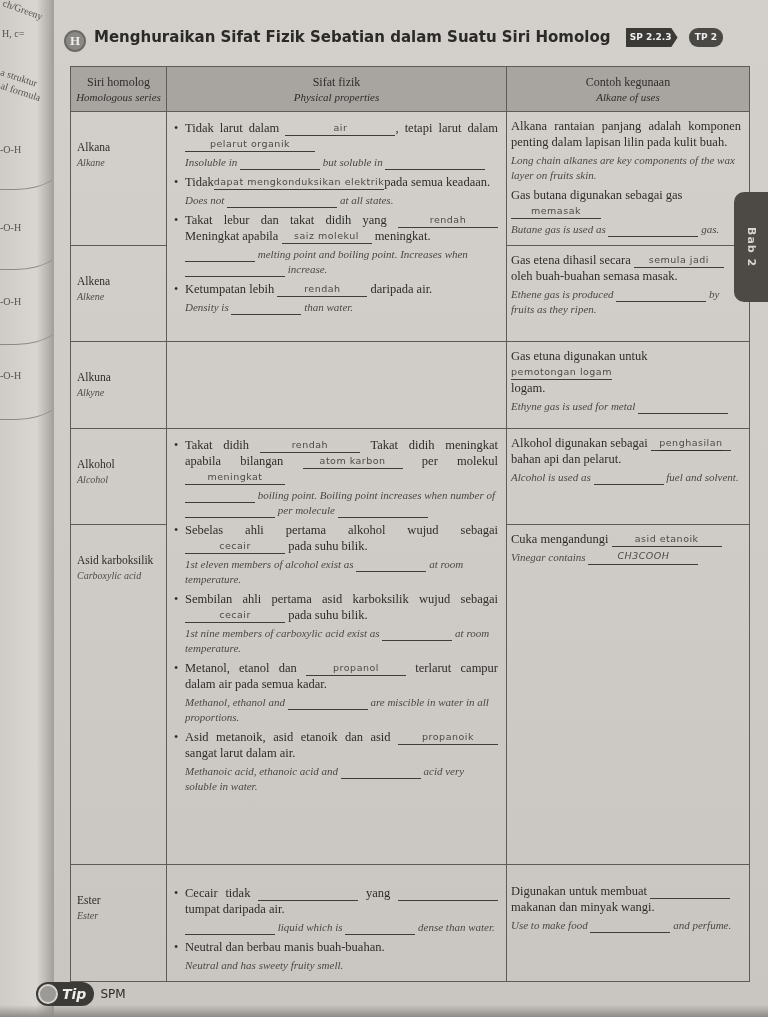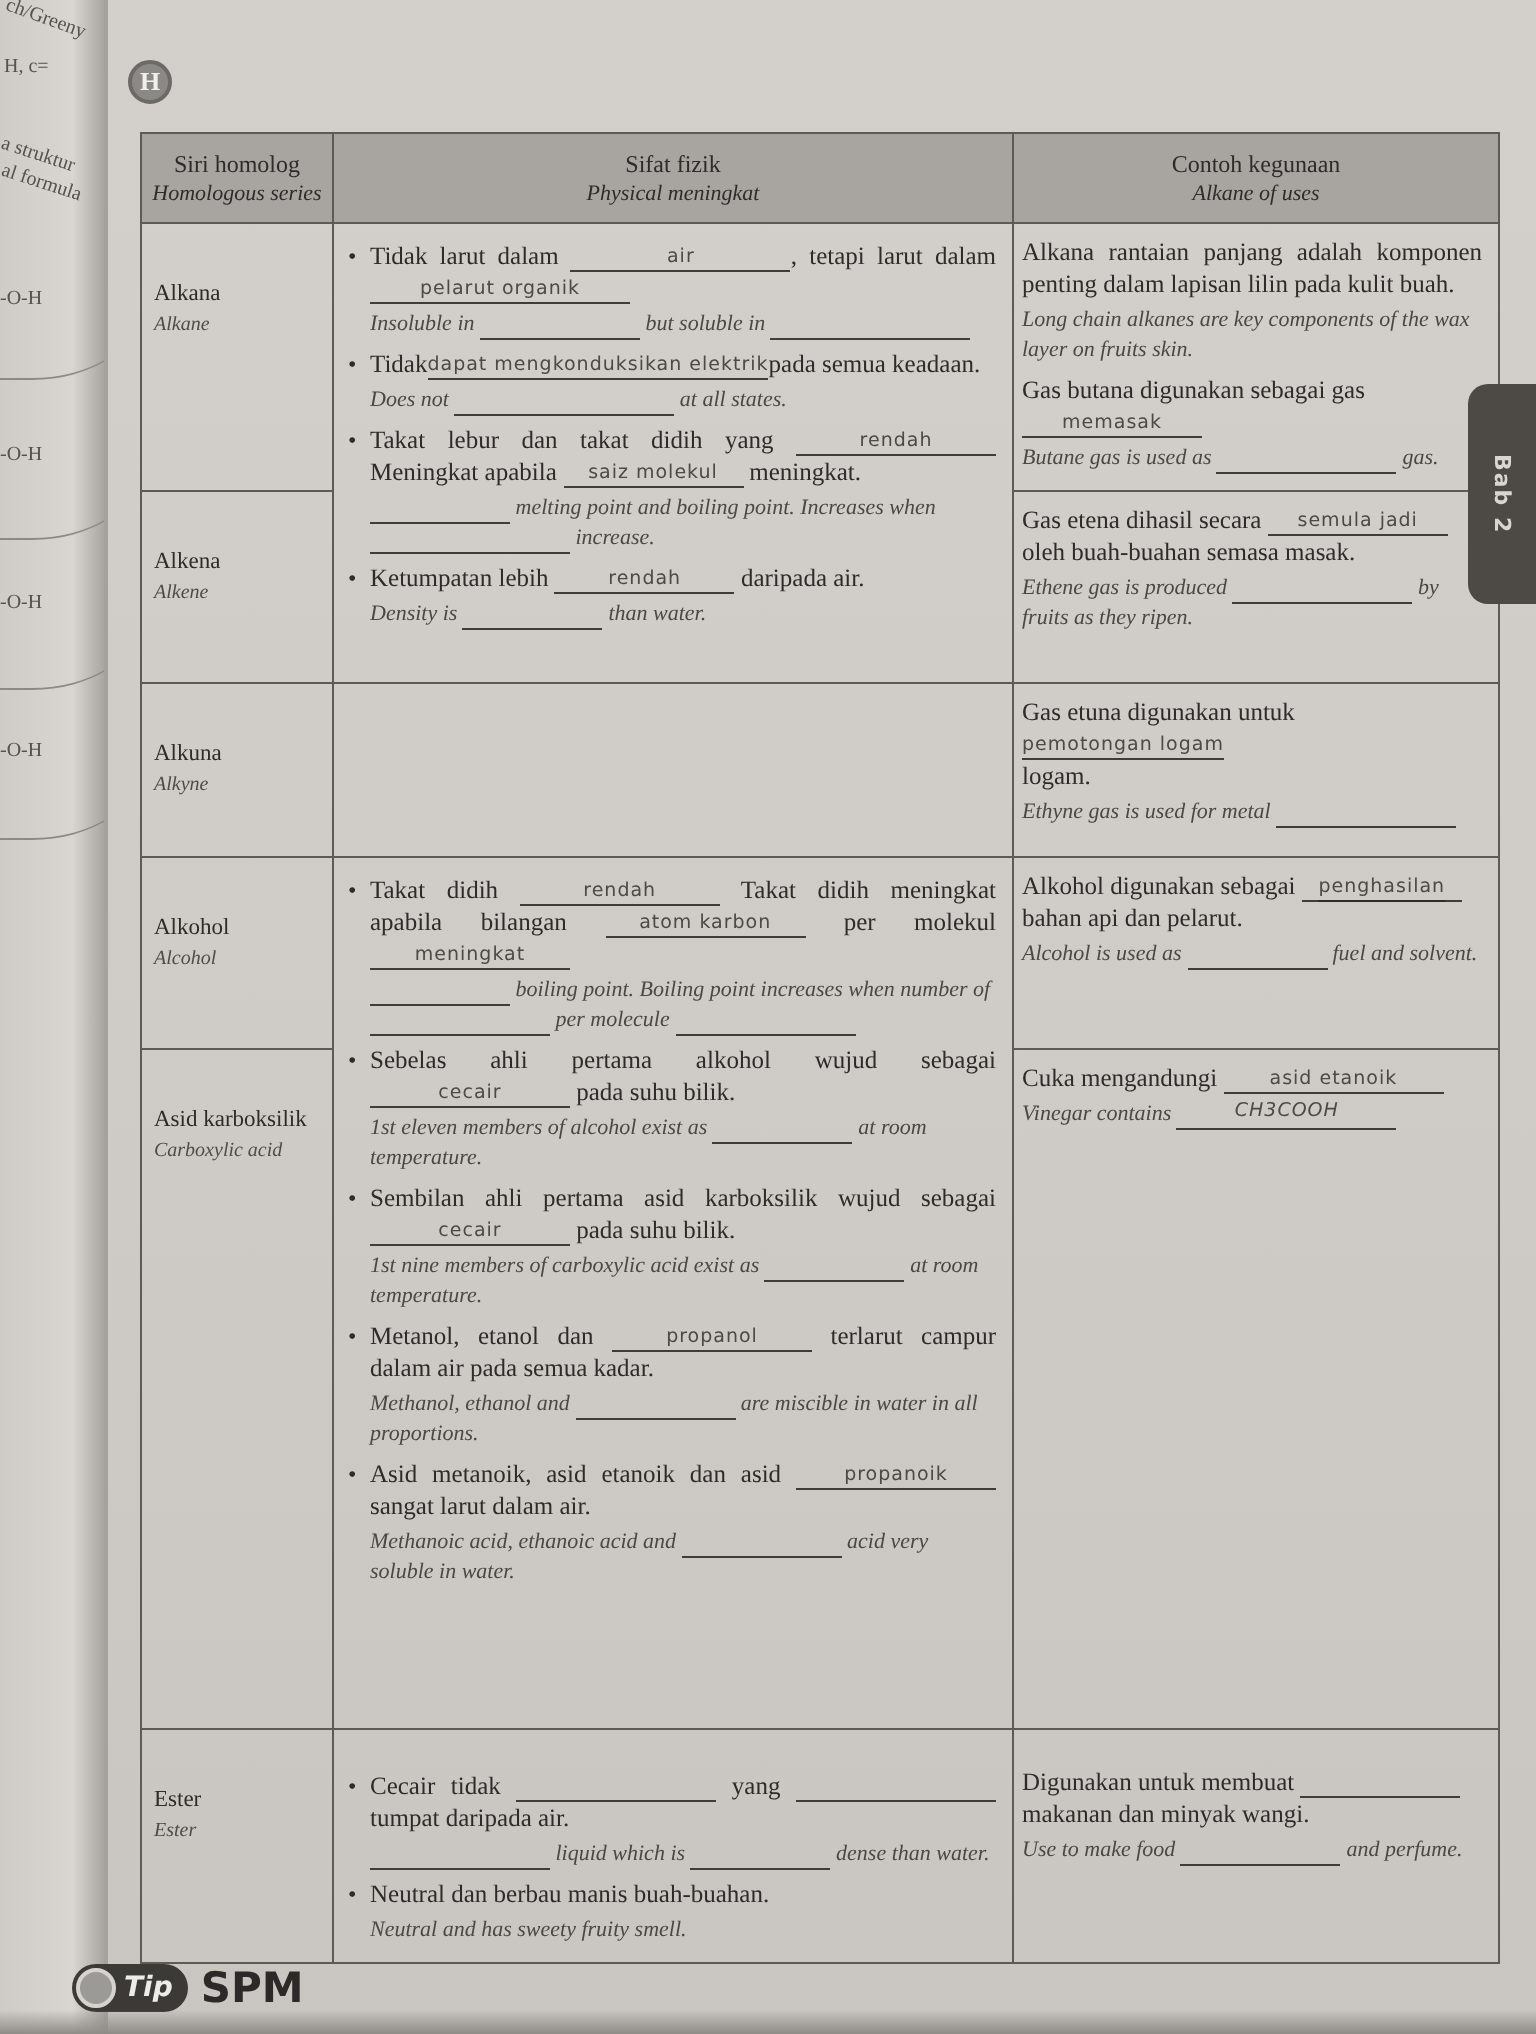--- a/index.html
+++ b/index.html
@@ -101,21 +101,21 @@
       display: flex; align-items: center; background: #3c3a37; border-radius: 12px;
       padding: 2px 8px 2px 2px; height: 24px;
     }
     .tip-bulb {
       width: 20px; height: 20px; border-radius: 50%; background: #9c9a96; border: 2px solid #d6d3ce;
     }
     .tip-word {
       font-family: "DejaVu Sans", sans-serif; font-weight: bold; font-style: italic;
       color: #eeece6; font-size: 14px; margin-left: 4px;
     }
-    .tip-spm { font-family: "DejaVu Sans", sans-serif; font-weight: bold; font-size: 21px; color: #2c2a28; }
+    .tip-spm { font-family: "DejaVu Sans", sans-serif; font-weight: normal; font-size: 12px; color: #2c2a28; }
     .bottom-shadow {
       position: absolute; left: 0; bottom: 0; width: 768px; height: 12px;
       background: linear-gradient(180deg, rgba(120,117,112,0) 0%, #8f8c88 100%);
     }
   </style>
 </head>
 <body>
 
 <div class="prev-page">
   <span class="frag" style="left:2px;top:4px;transform:rotate(20deg)">ch/Greeny</span>
@@ -130,33 +130,38 @@
   <div class="curve" style="top:210px"></div>
   <div class="curve" style="top:285px"></div>
   <div class="curve" style="top:360px"></div>
 </div>
 
 <div class="page">
 
   <div class="heading">
     <div class="h-badge">H</div>
     <div>
+      <div class="title-ms">
+        <span>Menghuraikan Sifat Fizik Sebatian dalam Suatu Siri Homolog</span>
+        <span class="tag">SP 2.2.3</span>
+        <span class="tag tp">TP 2</span>
+      </div>
     </div>
   </div>
 
   <table class="main">
     <thead>
       <tr>
         <th class="c1">
           <span>Siri homolog</span>
           <span class="en">Homologous series</span>
         </th>
         <th>
           <span>Sifat fizik</span>
-          <span class="en">Physical meningkat</span>
+          <span class="en">Physical properties</span>
         </th>
         <th>
           <span>Contoh kegunaan</span>
           <span class="en">Alkane of uses</span>
         </th>
       </tr>
     </thead>
     <tbody>
 
       <tr style="height:128px">

